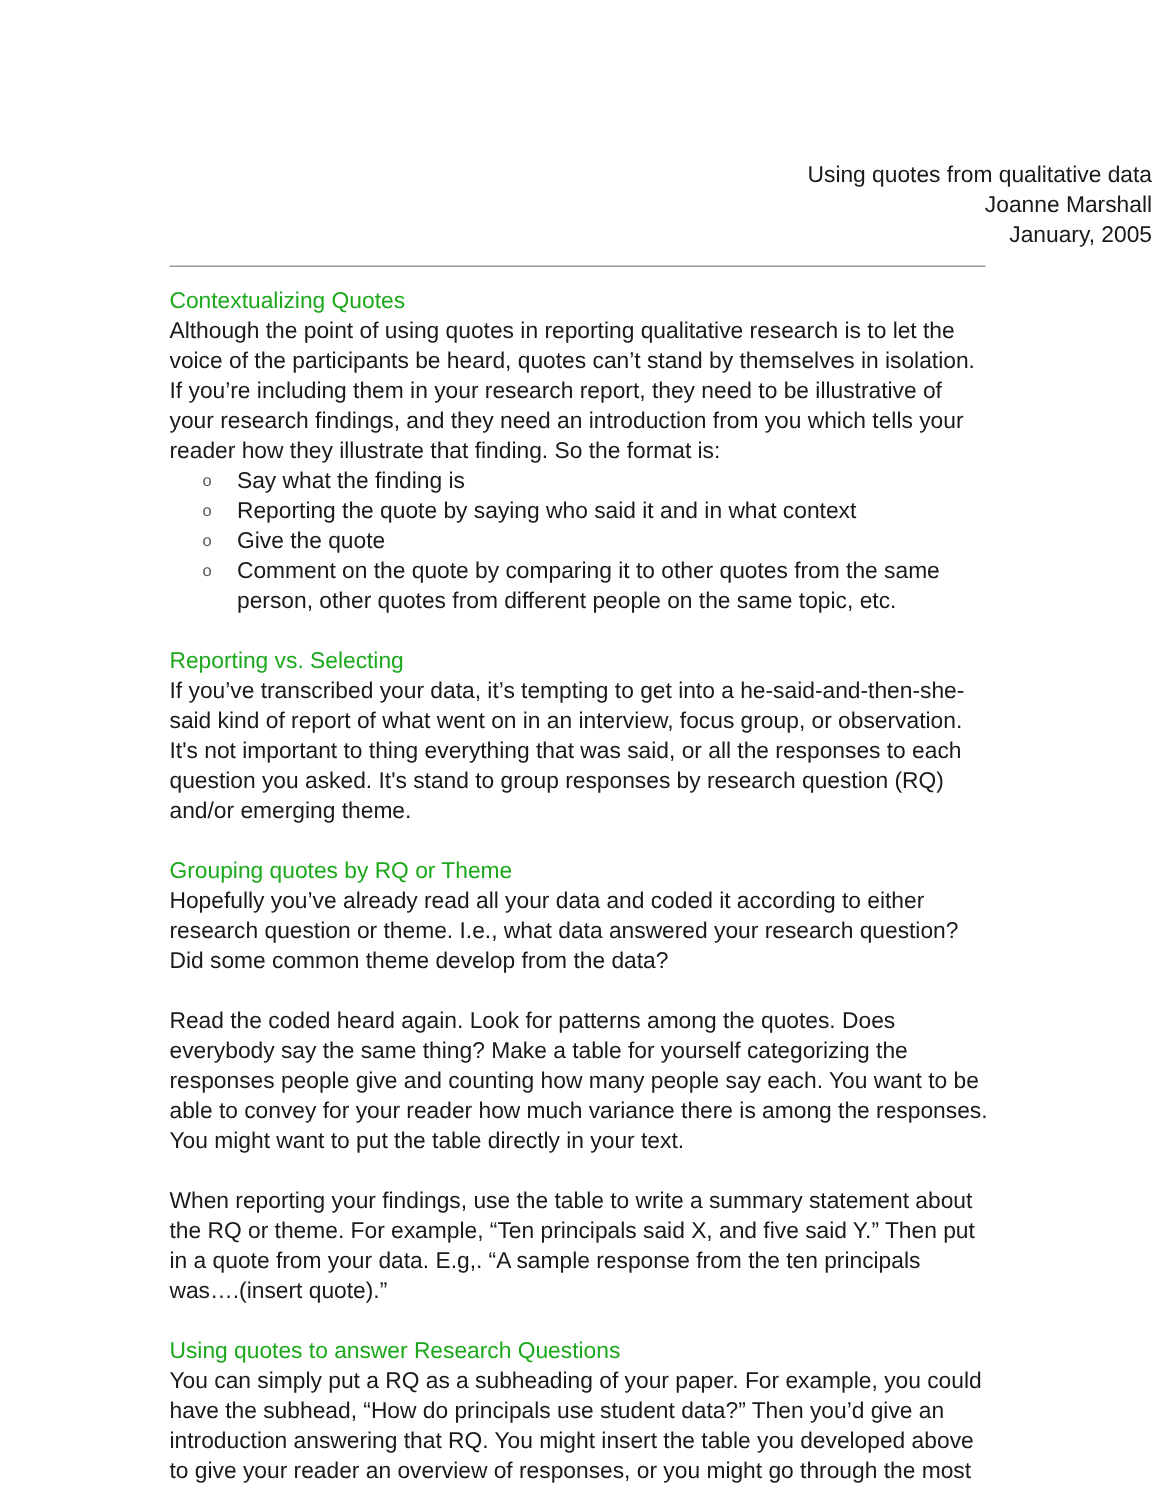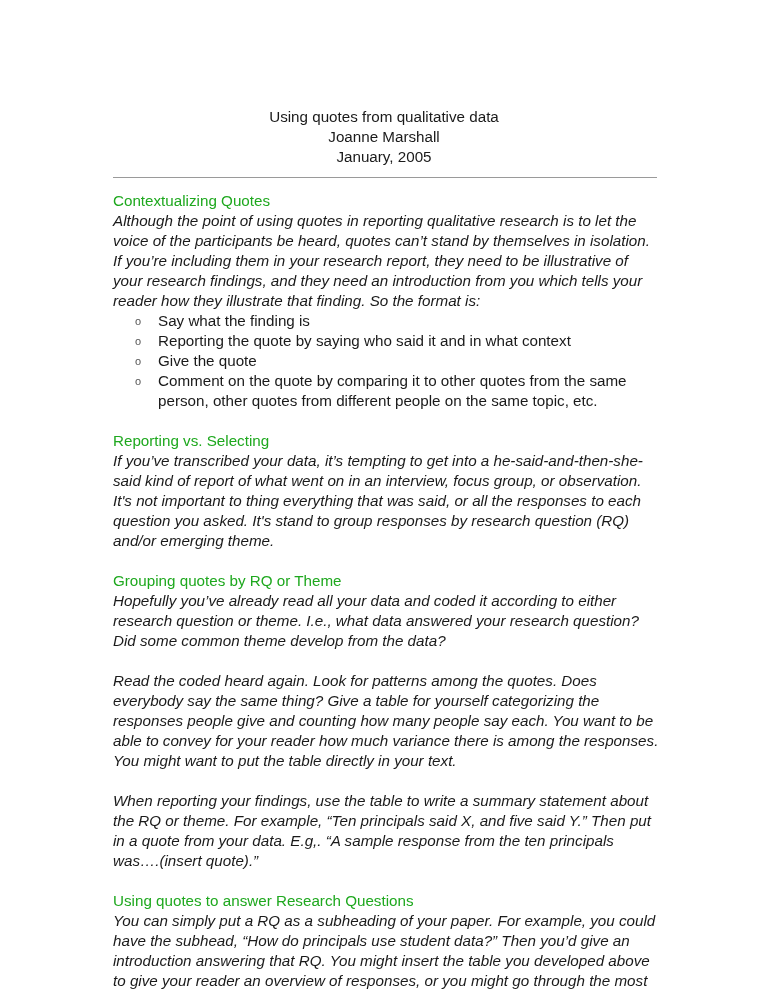--- a/index.html
+++ b/index.html
@@ -6,36 +6,36 @@
   body {
     width: 768px; height: 994px; overflow: hidden; position: relative;
     font-family: "Liberation Sans", sans-serif;
     color: #1a1a1a;
     font-size: 15.2px;
     line-height: 20px;
   }
   .page { position: absolute; left: 0; top: 0; width: 768px; height: 994px; }
   .title-block {
     position: absolute; top: 107px; left: 0; width: 768px;
-    text-align: center; line-height: 20px;
+    text-align: right; line-height: 20px;
   }
   .title-block div { height: 20px; }
   .rule {
     position: absolute; top: 177px; left: 113px; width: 544px; height: 0;
     border-top: 1.5px solid #9a9a9a;
   }
   .content {
     position: absolute; top: 191px; left: 113px; width: 560px;
   }
   .section { margin-bottom: 20px; }
   .heading {
     color: #1ea81e; text-underline-offset: 2px;
     display: inline-block;
   }
-  .para { white-space: normal; font-style: italic; }
+  .para { white-space: normal; }
   .line { display: block; white-space: nowrap; height: 20px; }
   .bullets { margin: 0; padding: 0; list-style: none; }
   .bullets li { position: relative; padding-left: 45px; }
   .bullets li .bmark {
     position: absolute; left: 22px; top: 0; font-size: 11px; color: #555;
   }
   .gap { height: 20px; }
 </style>
 </head>
 <body>
@@ -96,21 +96,21 @@
     <div class="section">
       <span class="heading">Grouping quotes by RQ or Theme</span>
       <div class="para">
         <span class="line">Hopefully you’ve already read all your data and coded it according to either</span>
         <span class="line">research question or theme. I.e., what data answered your research question?</span>
         <span class="line">Did some common theme develop from the data?</span>
       </div>
       <div class="gap"></div>
       <div class="para">
         <span class="line">Read the coded heard again. Look for patterns among the quotes.  Does</span>
-        <span class="line">everybody say the same thing?  Give a table for yourself categorizing the</span>
+        <span class="line">everybody say the same thing?  Make a table for yourself categorizing the</span>
         <span class="line">responses people give and counting how many people say each. You want to be</span>
         <span class="line">able to convey for your reader how much variance there is among the responses.</span>
         <span class="line">You might want to put the table directly in your text.</span>
       </div>
       <div class="gap"></div>
       <div class="para">
         <span class="line">When reporting your findings, use the table to write a summary statement about</span>
         <span class="line">the RQ or theme. For example, “Ten principals said X, and five said Y.” Then put</span>
         <span class="line">in a quote from your data.  E.g,. “A sample response from the ten principals</span>
         <span class="line">was….(insert quote).”</span>

